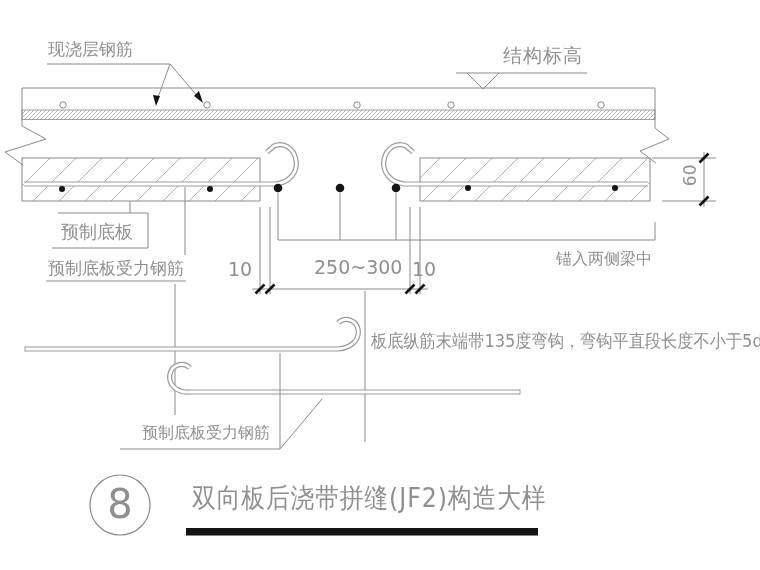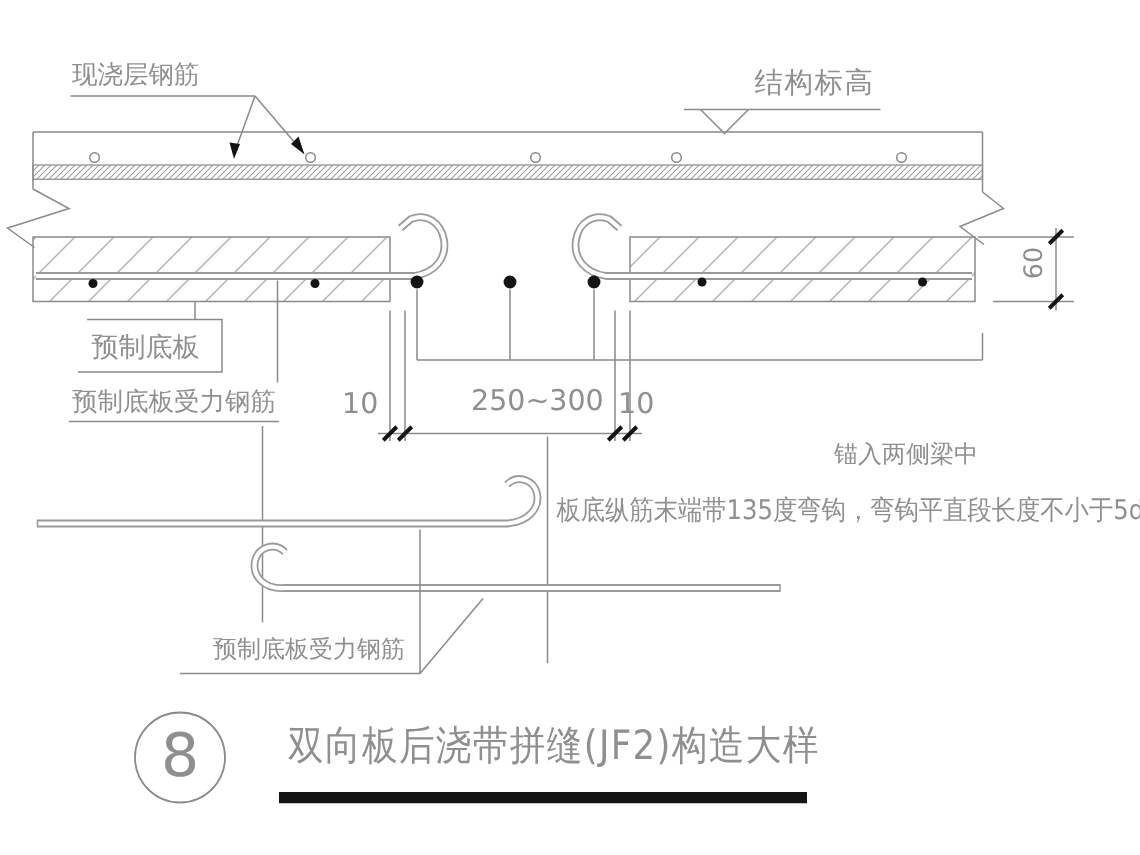--- a/index.html
+++ b/index.html
@@ -9,21 +9,21 @@
   .lbl{position:absolute;color:#8f8f8f;white-space:nowrap;line-height:1.1;
        font-family:"DejaVu Sans", sans-serif;}
   .lbl-cast   {left:48px;  top:41px;  font-size:17px;font-family:Liberation Serif, serif;}
   .lbl-elev   {left:503px; top:45px;  font-size:19px; letter-spacing:1px;text-align:center;}
   .lbl-slab   {left:61px;  top:222px; font-size:18px;}
   .lbl-rebar-u{left:48px;  top:259px; font-size:17px;}
   .lbl-d10l   {left:228px; top:259px; font-size:19px;}
   .lbl-drange {left:294px; top:257px; font-size:19px;margin-left:20px;}
   .lbl-d10r   {left:412px; top:259px; font-size:19px;}
   .lbl-joint1 {left:472px; top:216px; font-size:16px;}
-  .lbl-joint2 {left:556px; top:250px; font-size:16px;margin-top:44px;}
+  .lbl-joint2 {left:556px; top:250px; font-size:16px;}
   .lbl-d60    {left:672px; top:166px; font-size:17px; transform:rotate(-90deg);
                transform-origin:center; width:36px; text-align:center;}
   .lbl-note   {left:371px; top:331px; font-size:18px; transform:scaleX(.90);
                transform-origin:left top;}
   .lbl-rebar-l{left:142px; top:424px; font-size:16px;}
   .lbl-num    {left:103px; top:482px; width:34px; text-align:center; font-size:40px;}
   .lbl-title  {left:192px; top:483px; font-size:27px; transform:scaleX(.88);
                transform-origin:left top; letter-spacing:1px;}
 </style>
 </head>

